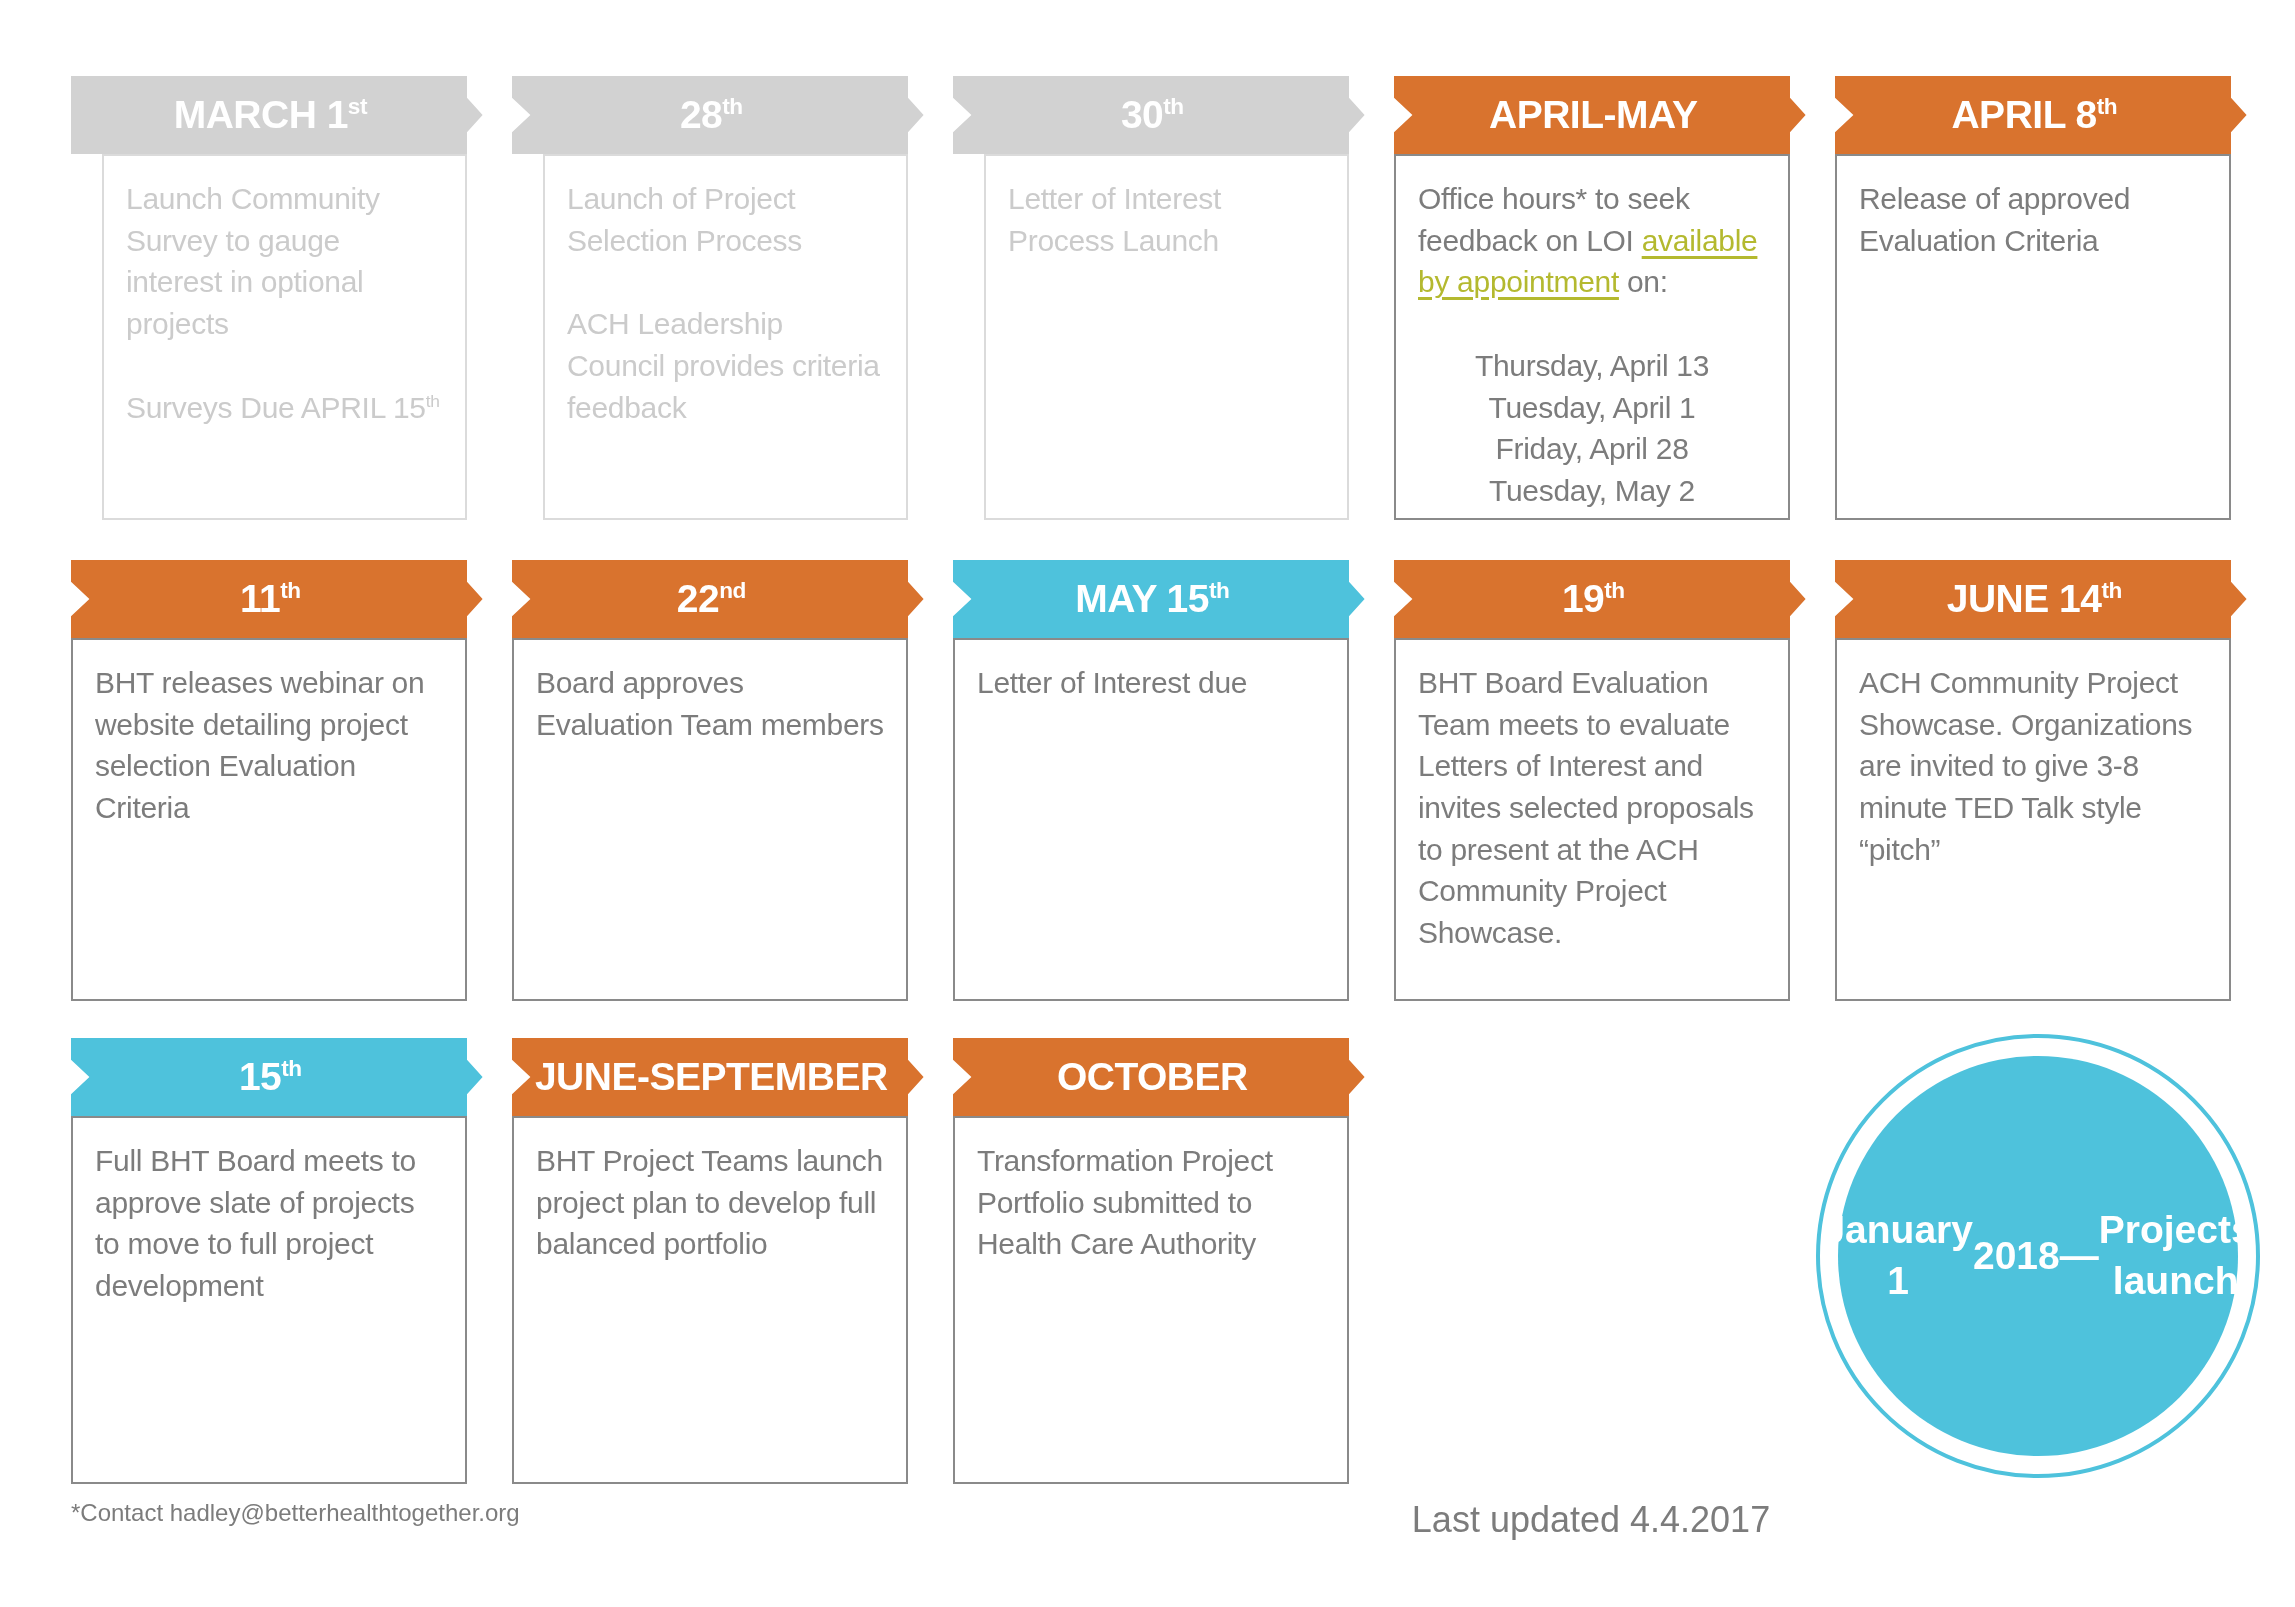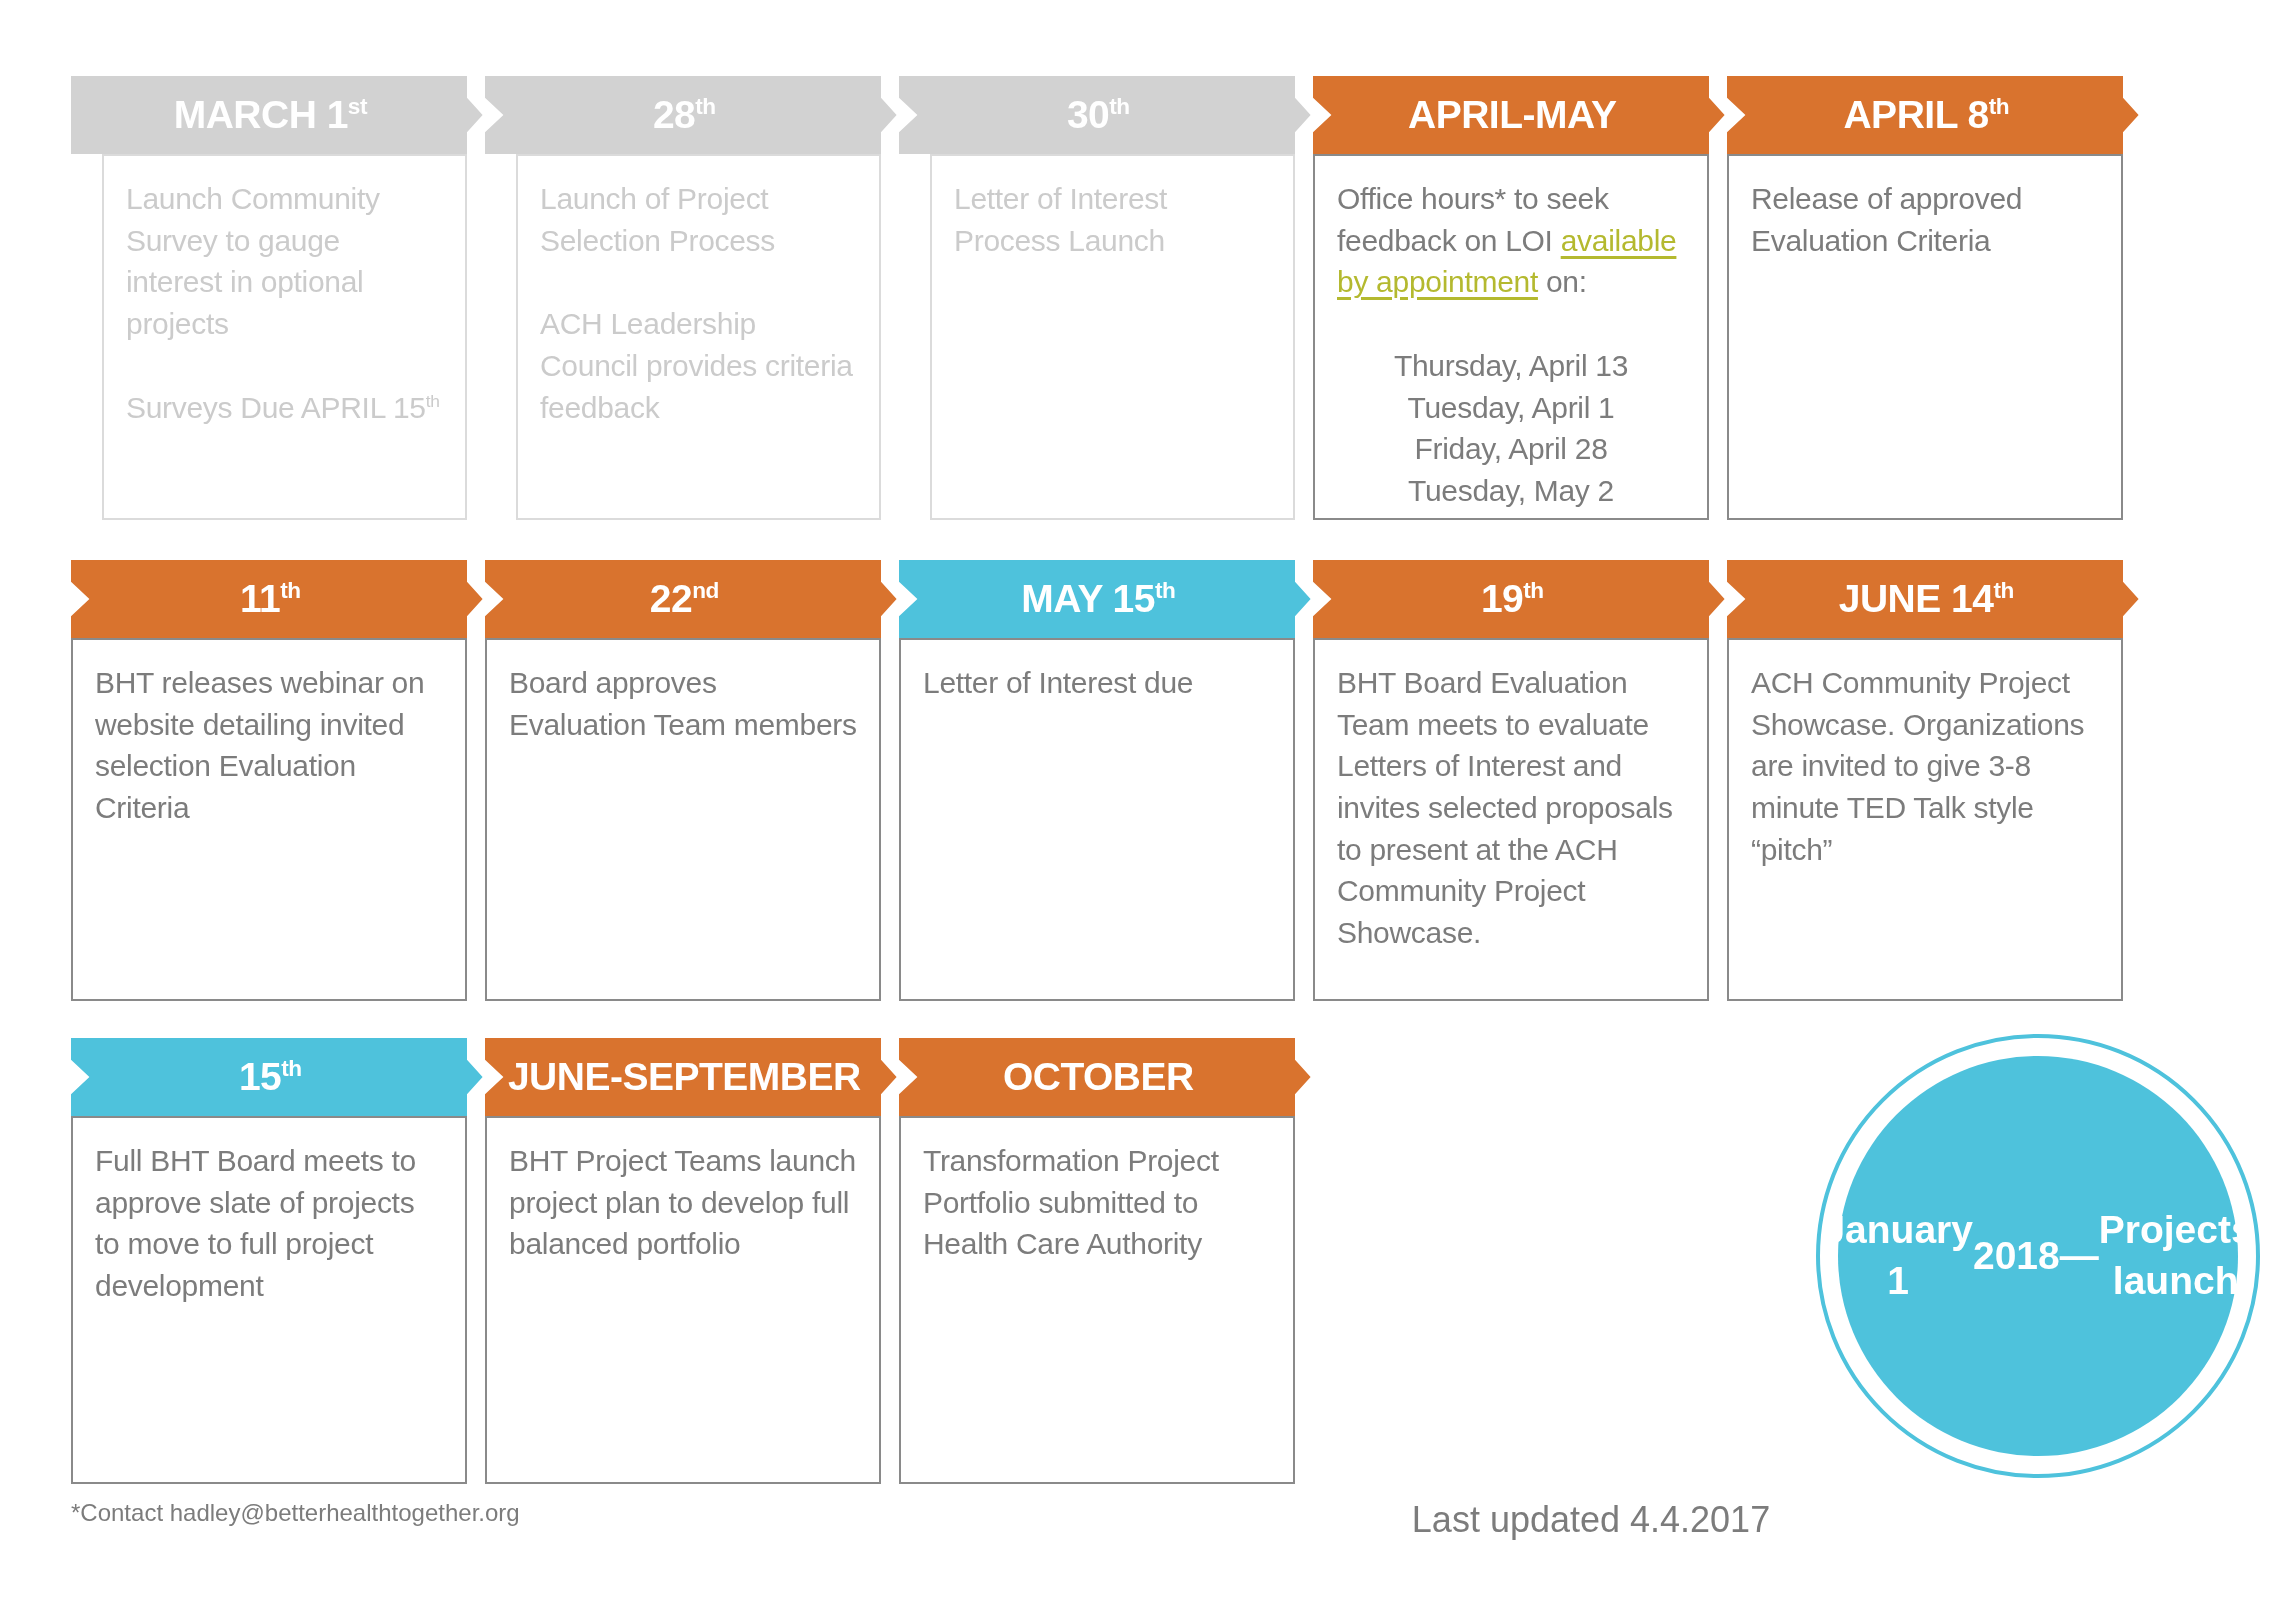--- a/index.html
+++ b/index.html
@@ -15,21 +15,21 @@
     position: relative;
     width: 2296px;
     height: 1607px;
     background: #ffffff;
   }
 
   .cards-row {
     position: absolute;
     left: 71px;
     display: flex;
-    gap: 18px;
+    gap: 45px;
   }
   .row-1 { top: 76px;   height: 444px; }
   .row-2 { top: 560px;  height: 441px; align-items: flex-end; }
   .row-3 { top: 1038px; height: 446px; }
 
   .card {
     position: relative;
     width: 396px;
     height: 100%;
     flex: 0 0 396px;
@@ -205,21 +205,21 @@
           <p class="para"><span>Release of approved Evaluation Criteria</span></p>
         </div>
       </div>
     </div>
   <div class="cards-row row-2">
       <div class="card orange">
         <div class="banner notched">
           <span class="banner-title"><span>11</span><sup>th</sup></span>
         </div>
         <div class="body">
-          <p class="para"><span>BHT releases webinar on website detailing invited selection Evaluation Criteria</span></p>
+          <p class="para"><span>BHT releases webinar on website detailing project selection Evaluation Criteria</span></p>
         </div>
       </div>
       <div class="card orange">
         <div class="banner notched">
           <span class="banner-title"><span>22</span><sup>nd</sup></span>
         </div>
         <div class="body">
           <p class="para"><span>Board approves Evaluation Team members</span></p>
         </div>
       </div>

